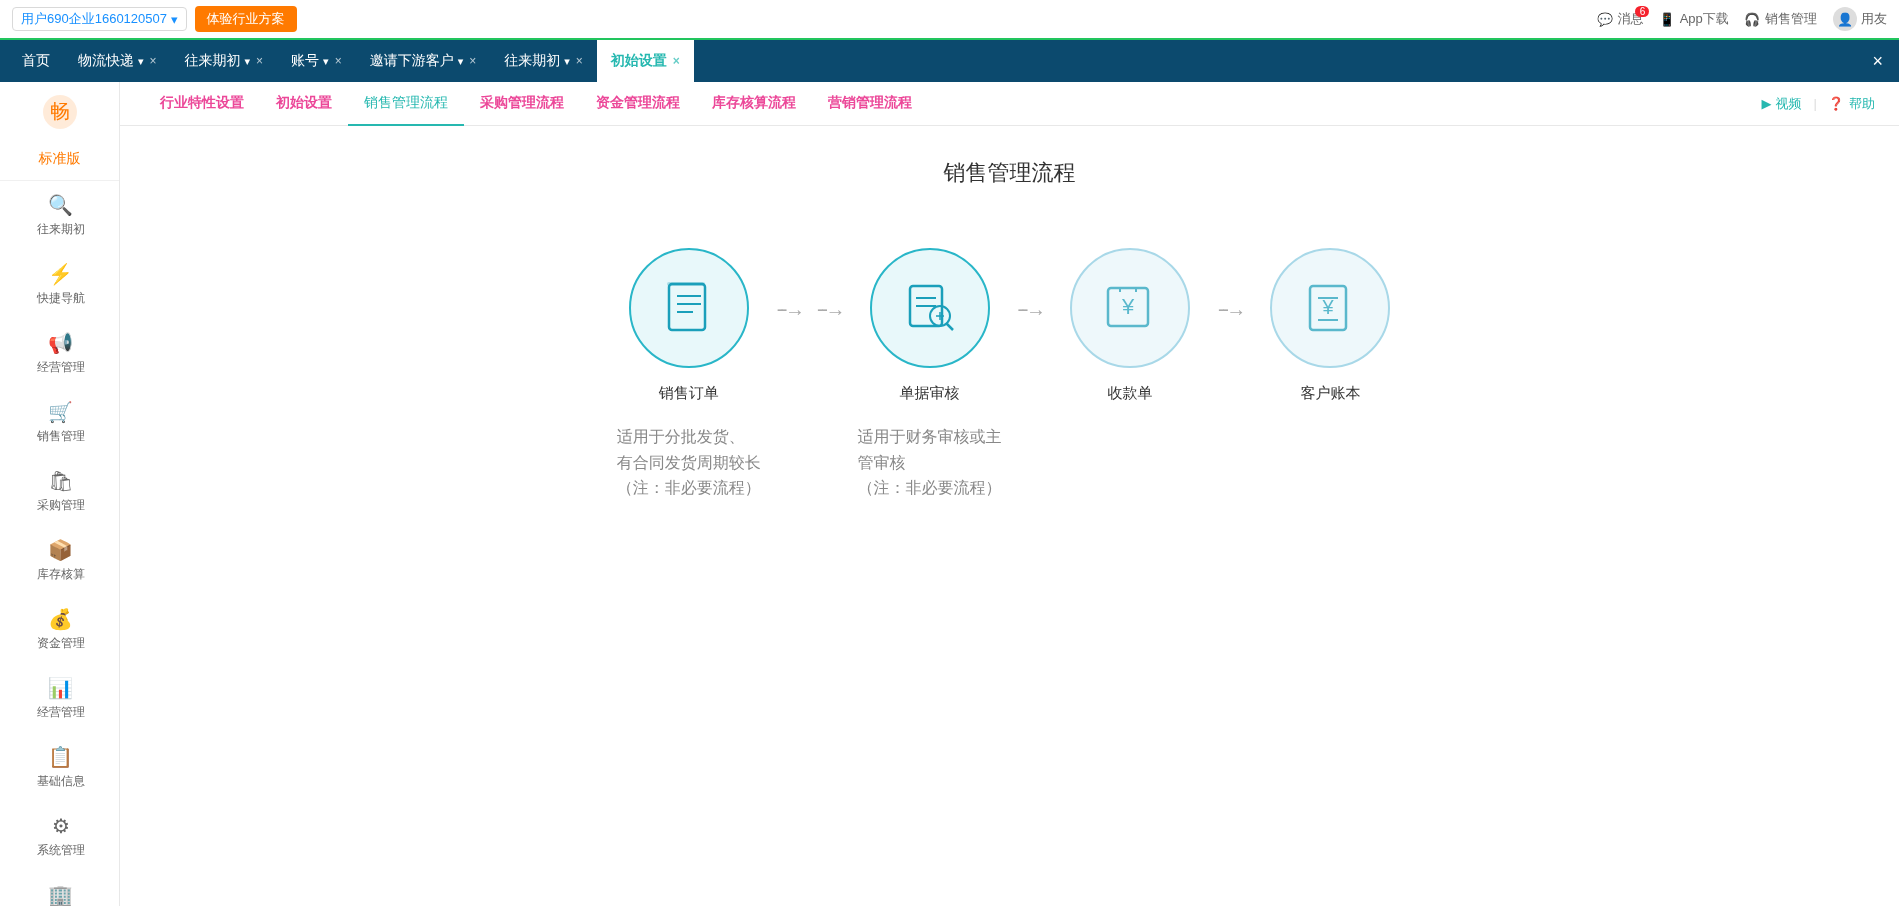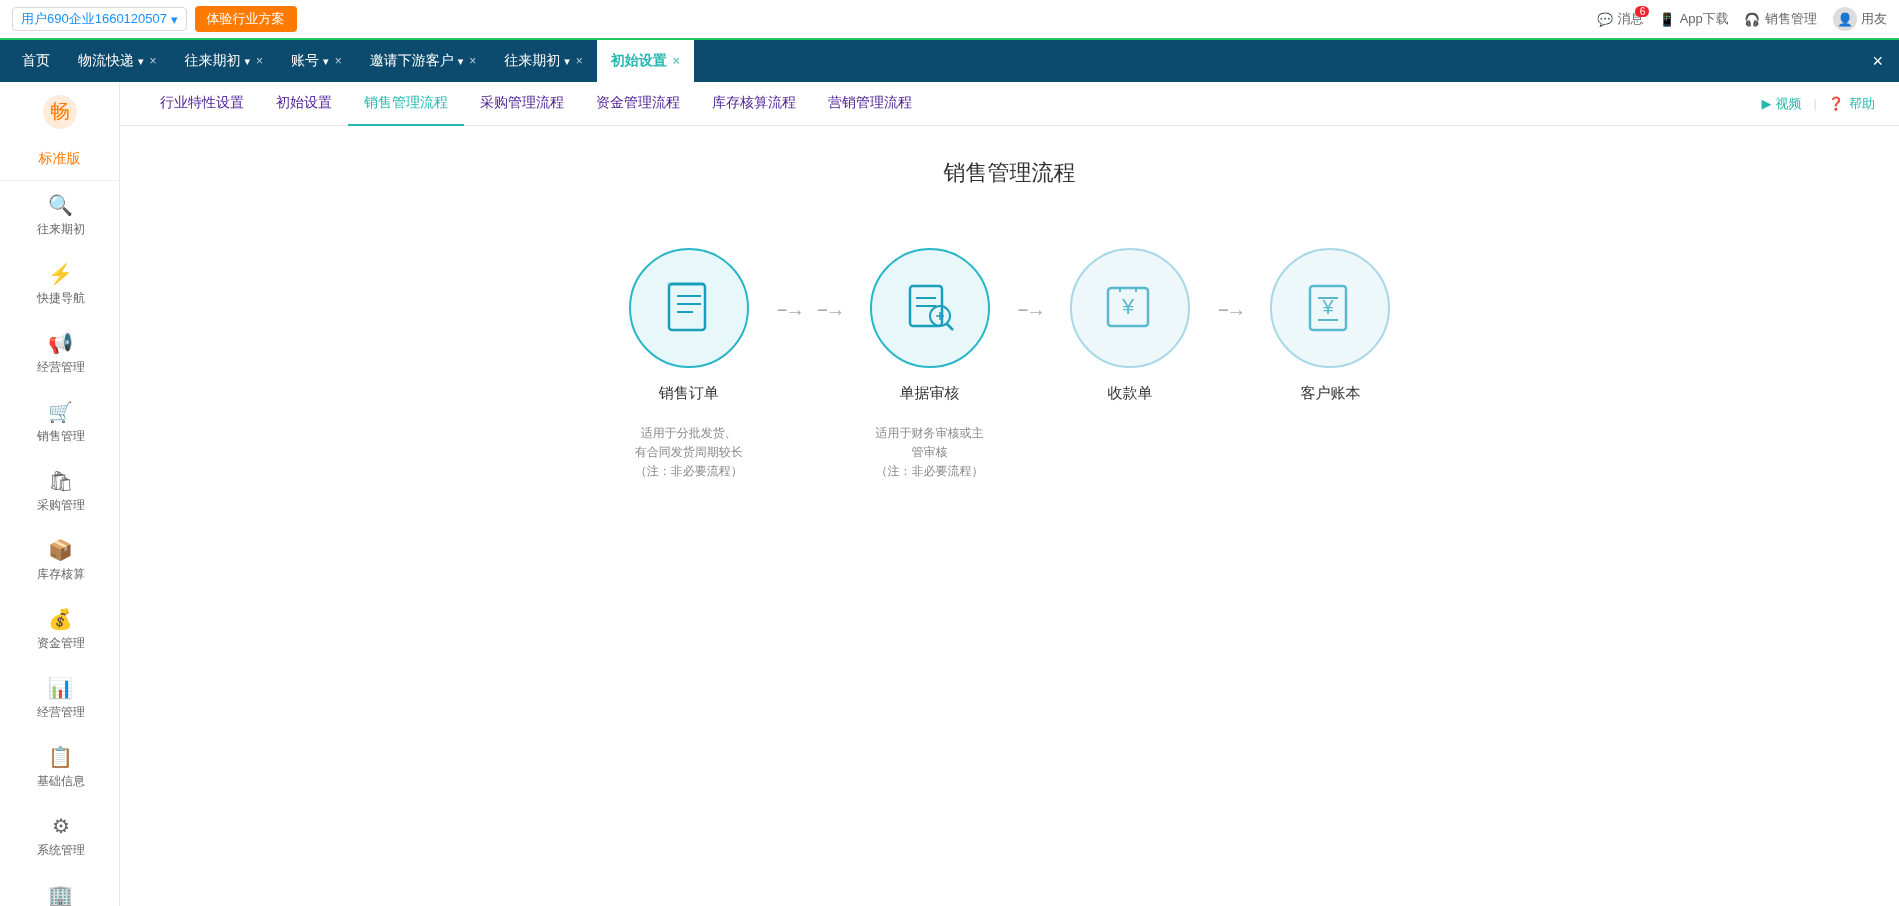--- a/index.html
+++ b/index.html
@@ -73,23 +73,24 @@
 
     
     .content-area { flex: 1; background: #fff; overflow-y: auto; }
 
     
     .sub-tabs {
       display: flex; align-items: center; border-bottom: 1px solid #e8e8e8;
       padding: 0 24px; background: #fff; position: relative;
     }
     .sub-tab {
-      padding: 12px 16px; font-size: 14px; color: #4c1d95; cursor: pointer;
+      padding: 12px 16px; font-size: 14px; color: #ec4899; cursor: pointer;
       border-bottom: 2px solid transparent; margin-bottom: -1px;
       white-space: nowrap;
+      font-weight: bold;
     }
     .sub-tab.active { color: #26b8b0; border-bottom-color: #26b8b0; font-weight: 500; }
     .sub-tab-actions {
       margin-left: auto; display: flex; align-items: center; gap: 12px;
       font-size: 13px; color: #666;
     }
     .sub-tab-action { display: flex; align-items: center; gap: 4px; cursor: pointer; color: #26b8b0; }
 
     
     .flow-content { padding: 32px 40px; }
@@ -99,21 +100,21 @@
     .flow-diagram { display: flex; align-items: flex-start; justify-content: center; gap: 0; }
     .flow-step { display: flex; flex-direction: column; align-items: center; width: 160px; }
     .flow-circle {
       width: 120px; height: 120px; border-radius: 50%;
       border: 2px solid #29b6c8; background: #e8f8fa;
       display: flex; align-items: center; justify-content: center;
       font-size: 48px; color: #1a9fba; margin-bottom: 16px;
     }
     .flow-circle.lighter { border-color: #a8d8e8; background: #eef8fb; color: #5ab8cc; }
     .flow-step-name { font-size: 15px; color: #333; font-weight: 500; margin-bottom: 21px; text-align: center; }
-    .flow-step-desc { font-size: 12px; color: #888; text-align: center; line-height: 1.6; }
+    .flow-step-desc { font-size: 16px; color: #888; line-height: 1.6; }
     .flow-arrow {
       display: flex; align-items: center; padding-top: 50px;
       font-size: 20px; color: #aaa; letter-spacing: -4px; margin: 0 8px;
       white-space: nowrap;
     }
   </style>
 </head>
 <body>
 
 <div class="top-bar">

